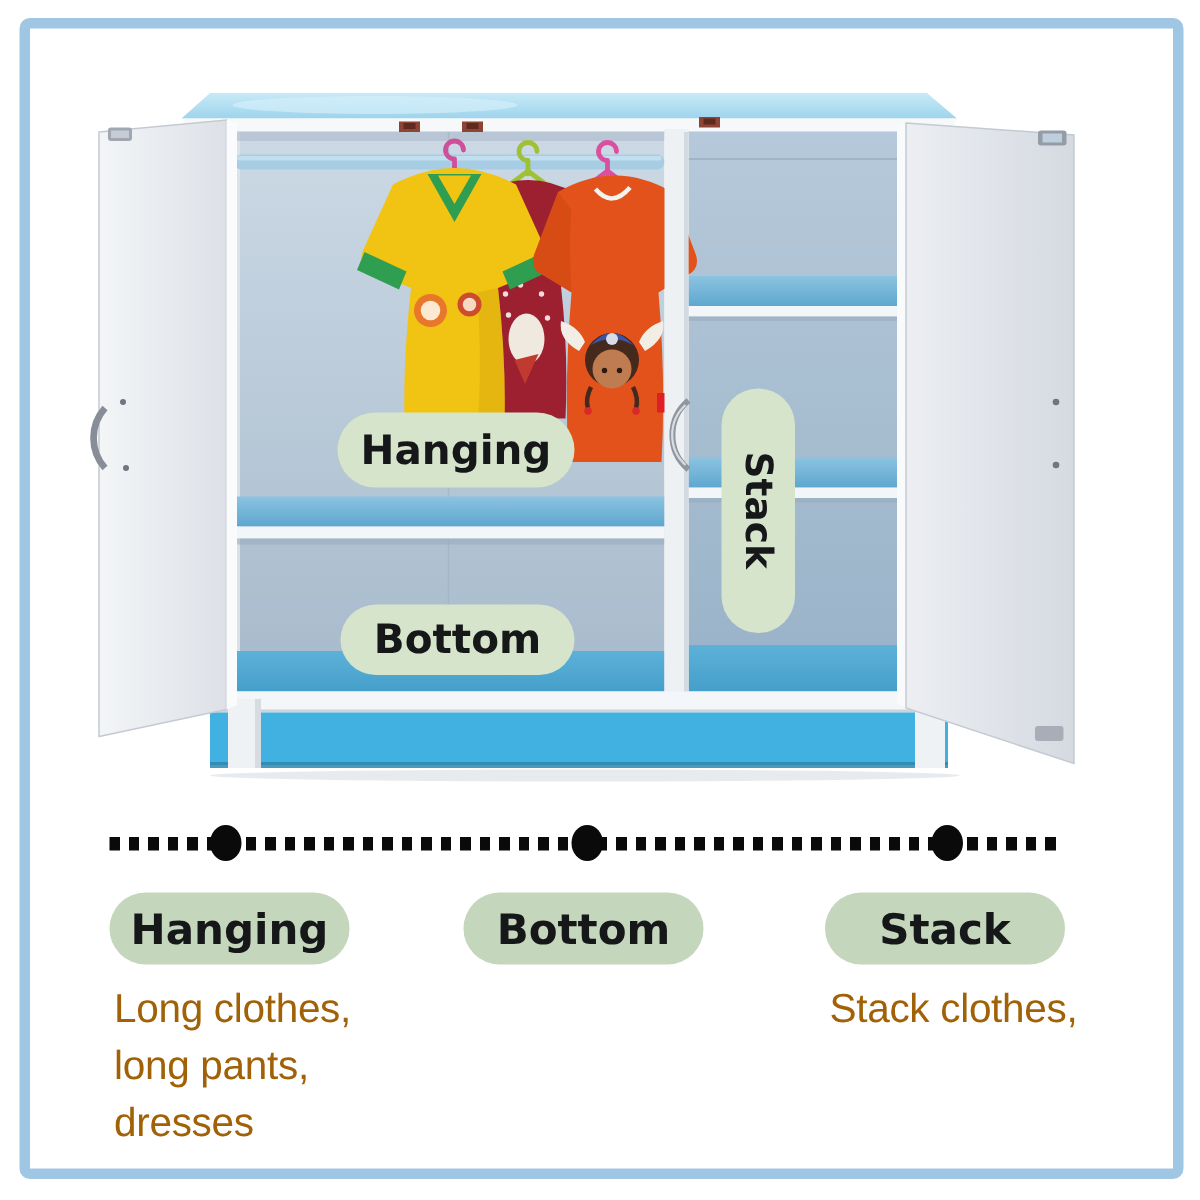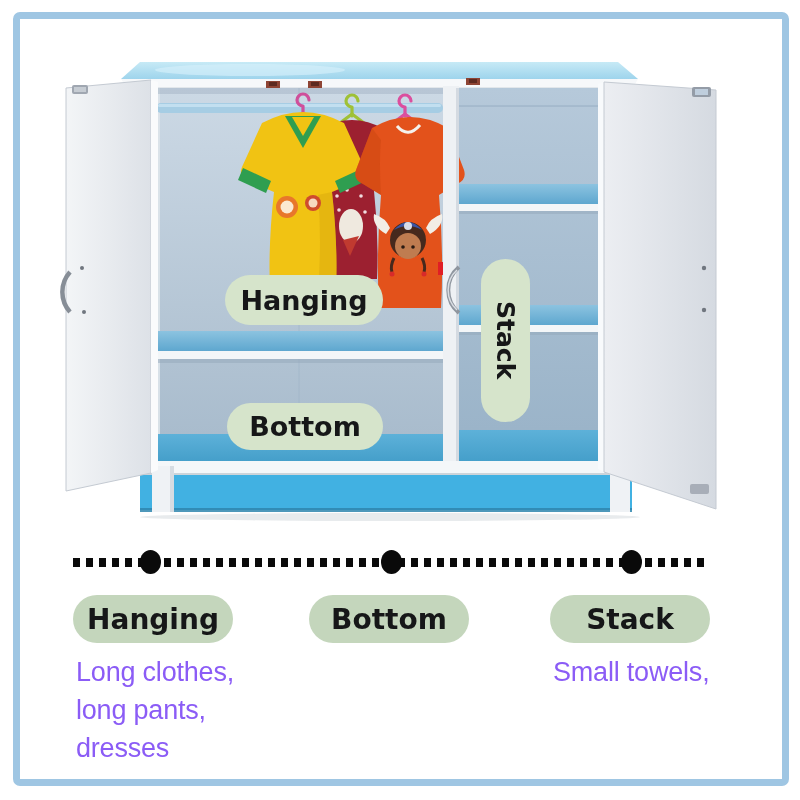--- a/index.html
+++ b/index.html
@@ -51,21 +51,21 @@
   .lg-pill{
     width:160px;height:48px;border-radius:24px;
     background:var(--pill-legend-bg,#c4d6bc);
     color:var(--text-color,#161718);
     font-family:"DejaVu Sans",sans-serif;font-weight:bold;font-size:28px;
     display:flex;align-items:center;justify-content:center;white-space:nowrap;
   }
   .lg-desc{margin-top:10px;padding-left:3px;}
   .lg-line{
     font-family:"Liberation Sans",sans-serif;font-size:27px;line-height:38px;
-    letter-spacing:-0.2px;color:#8b5cf6;white-space:nowrap;
+    letter-spacing:-0.2px;color:#a16207;white-space:nowrap;
   }
 
   
   .c-plinth{fill:var(--plinth-blue,#41b1e2);}
 </style>
 </head>
 <body>
 
 <div id="canvas">
 
@@ -279,18 +279,18 @@
     <div class="lg-pill">
       <span>Bottom</span>
     </div>
   </div>
 
   <div class="legend-col lc-3">
     <div class="lg-pill">
       <span>Stack</span>
     </div>
     <div class="lg-desc">
-      <div class="lg-line">Small towels,</div>
+      <div class="lg-line">Stack clothes,</div>
     </div>
   </div>
 
   <div class="frame"></div>
 </div>
 
 </body></html>

